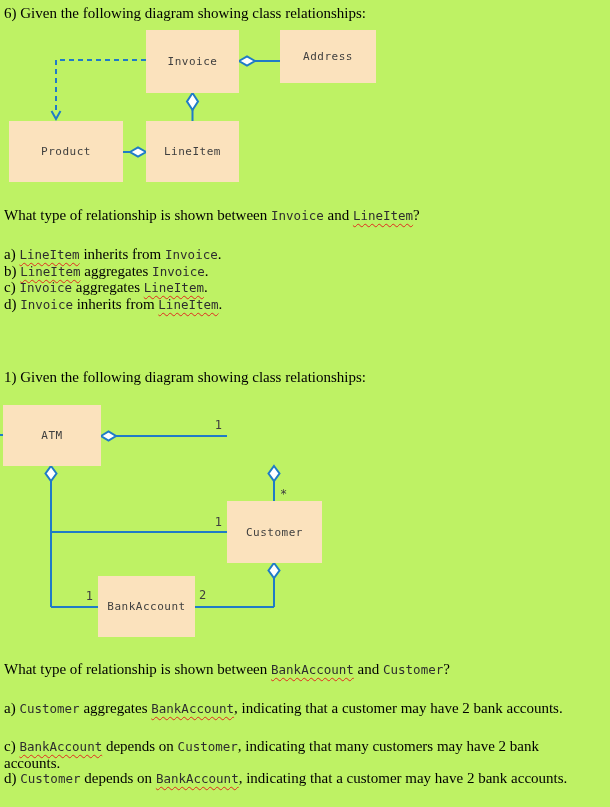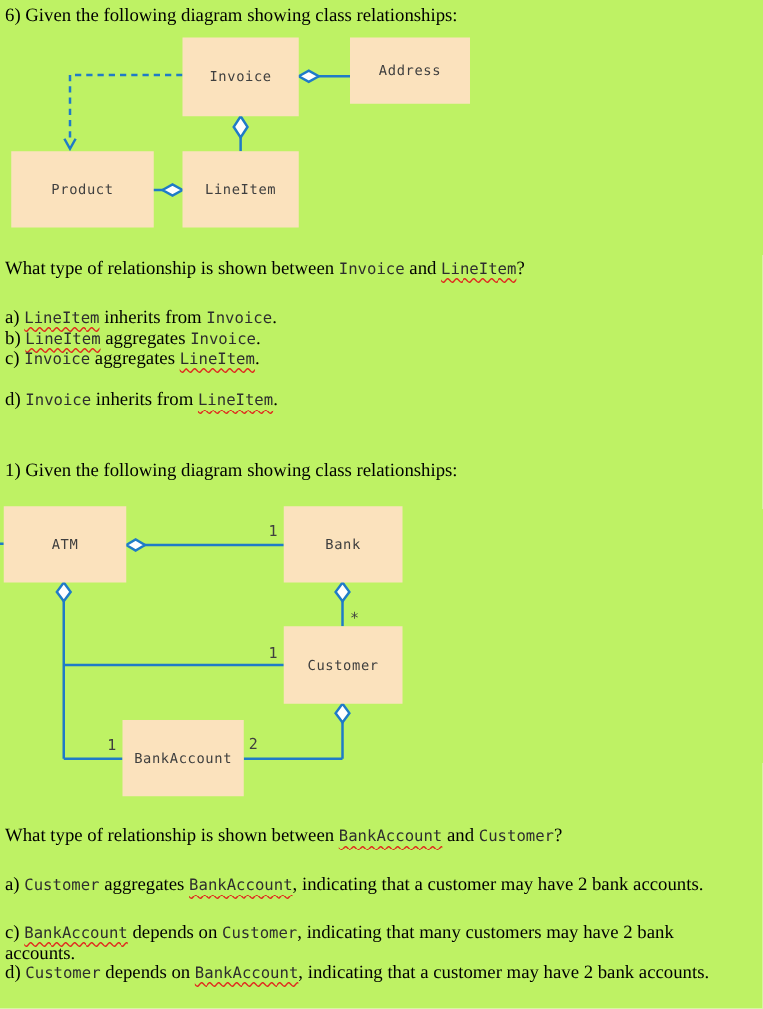--- a/index.html
+++ b/index.html
@@ -58,21 +58,21 @@
     <span class="blabel">Product</span>
   </div>
   <div class="box" style="left:146px;top:121px;width:93px;height:61px;">
     <span class="blabel">LineItem</span>
   </div>
 
   <div class="tline" style="top:207px;"><span>What type of relationship is shown between </span><span class="mono">Invoice</span><span> and </span><span class="mono sq">LineItem</span><span>?</span></div>
   <div class="tline" style="top:246px;"><span>a) </span><span class="mono sq">LineItem</span><span> inherits from </span><span class="mono">Invoice</span><span>.</span></div>
   <div class="tline" style="top:263px;"><span>b) </span><span class="mono sq">LineItem</span><span> aggregates </span><span class="mono">Invoice</span><span>.</span></div>
   <div class="tline" style="top:279px;"><span>c) </span><span class="mono">Invoice</span><span> aggregates </span><span class="mono sq">LineItem</span><span>.</span></div>
-  <div class="tline" style="top:296px;margin-top:16px;"><span>d) </span><span class="mono">Invoice</span><span> inherits from </span><span class="mono sq">LineItem</span><span>.</span></div>
+  <div class="tline" style="top:296px;"><span>d) </span><span class="mono">Invoice</span><span> inherits from </span><span class="mono sq">LineItem</span><span>.</span></div>
 
   <div class="tline" style="top:369px;">1) Given the following diagram showing class relationships:</div>
 
   <svg class="connectors" style="top:400px;" width="400" height="250" viewBox="0 0 400 250">
     <g style="stroke:var(--diagram-line)" stroke-width="2" fill="none">
       <line x1="0" y1="35" x2="3" y2="35"></line>
       <line x1="114" y1="36" x2="227" y2="36"></line>
       <polygon points="101,36 108.5,31.5 116,36 108.5,40.5" fill="#ffffff"></polygon>
       <line x1="51" y1="80" x2="51" y2="207"></line>
       <polygon points="51,66 56.5,73.5 51,81 45.5,73.5" fill="#ffffff"></polygon>
@@ -82,23 +82,20 @@
       <polygon points="274,66 279.5,73.5 274,81 268.5,73.5" fill="#ffffff"></polygon>
       <line x1="274" y1="177" x2="274" y2="207"></line>
       <polygon points="274,163 279.5,170.5 274,178 268.5,170.5" fill="#ffffff"></polygon>
       <line x1="195" y1="207" x2="274" y2="207"></line>
     </g>
   </svg>
 
   <div class="box" style="left:3px;top:405px;width:98px;height:61px;">
     <span class="blabel">ATM</span>
   </div>
-  <div class="box" style="left:227px;top:405px;width:95px;height:61px;">
-    <span class="blabel">Bank</span>
-  </div>
   <div class="box" style="left:227px;top:501px;width:95px;height:62px;">
     <span class="blabel">Customer</span>
   </div>
   <div class="box" style="left:98px;top:576px;width:97px;height:61px;">
     <span class="blabel">BankAccount</span>
   </div>
 
   <div class="mult r" style="left:202px;top:419px;width:20px;">1</div>
   <div class="mult r" style="left:202px;top:516px;width:20px;">1</div>
   <div class="mult r" style="left:73px;top:590px;width:20px;">1</div>

